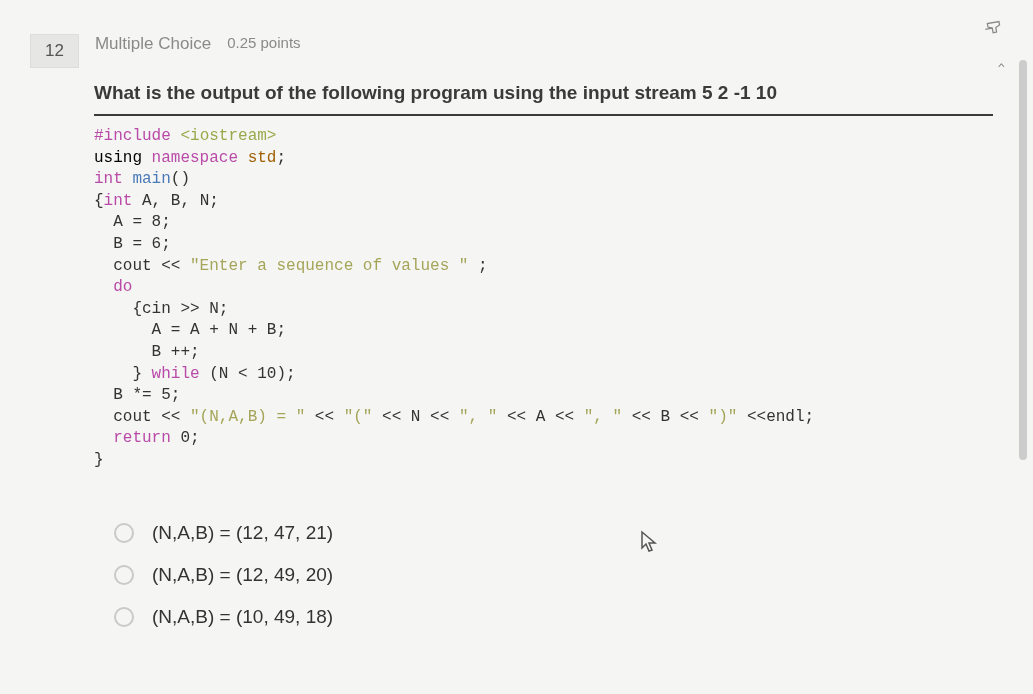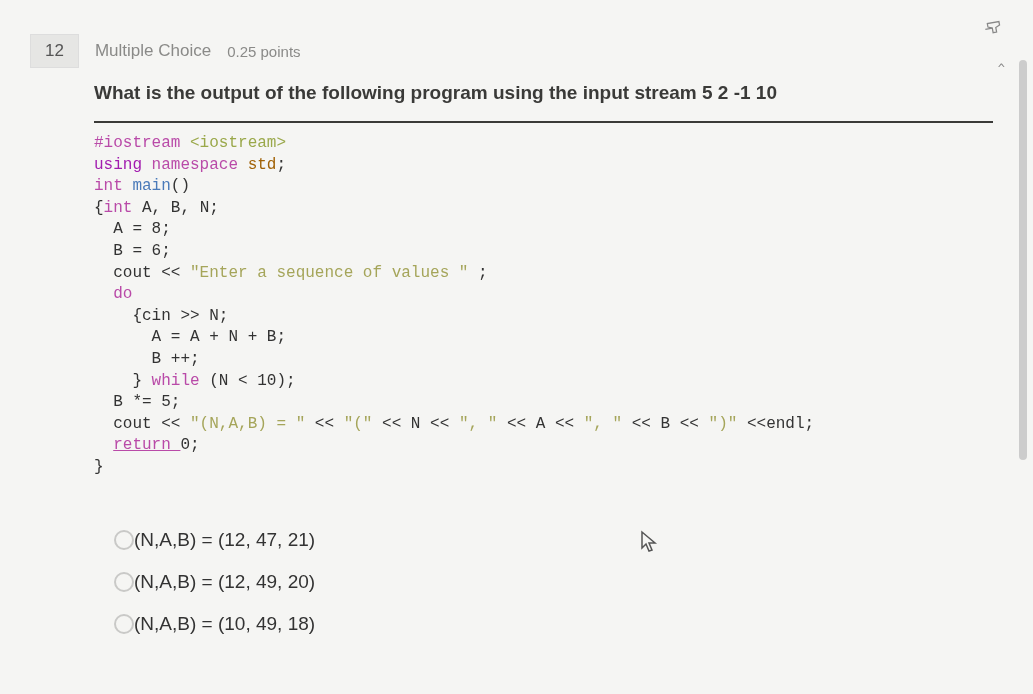--- a/index.html
+++ b/index.html
@@ -26,21 +26,21 @@
   .indicator {
     position: absolute;
     top: 62px;
     right: 28px;
     color: #888;
     font-size: 12px;
     font-family: monospace;
   }
   .header-row {
     display: flex;
-    align-items: center;
+    align-items: flex-start;
     gap: 16px;
     margin-top: 14px;
   }
   .qnum {
     background: #e6e6e4;
     border: 1px solid #ddd;
     padding: 6px 14px;
     font-size: 17px;
     color: #555;
     font-weight: 500;
@@ -55,50 +55,51 @@
   }
   .content {
     margin-left: 64px;
     margin-top: 14px;
   }
   .prompt {
     font-size: 19px;
     font-weight: 700;
     color: #3a3a38;
     border-bottom: 2px solid #3a3a38;
-    padding-bottom: 17px;
+    padding-bottom: 10px;
     display: inline-block;
     width: 100%;
   }
   .code {
     font-family: "Courier New", monospace;
     font-size: 16px;
     line-height: 1.35;
     margin-top: 10px;
     color: #333;
     white-space: pre;
   }
   .kw-include { color: #b94aa8; }
   .kw-iostream { color: #9aa84a; }
-  .kw-using { color: #a21caf; margin-top: 44px; }
+  .kw-using { color: #000000; margin-top: 44px; }
   .kw-namespace { color: #b94aa8; }
   .kw-std { color: #a16207; }
   .kw-int { color: #b94aa8; }
   .kw-main { color: #4a7ab9; }
   .kw-do { color: #b94aa8; }
   .kw-while { color: #b94aa8; }
-  .kw-return { color: #b94aa8; text-decoration: underline; }
+  .kw-return { color: #b94aa8; }
   .str { color: #a5a55a; }
   .choices {
     margin-top: 50px;
     margin-left: 20px;
   }
   .choice {
     display: flex;
     align-items: center;
+    gap: 18px;
     margin-bottom: 20px;
   }
   .radio {
     width: 20px;
     height: 20px;
     border: 2px solid #c9c9c7;
     border-radius: 50%;
     flex-shrink: 0;
   }
   .choice-text {
@@ -147,21 +148,21 @@
 
   <div class="header-row">
     <div class="qnum">12</div>
     <div class="qtype">Multiple Choice</div>
     <div class="qpoints">0.25 points</div>
   </div>
 
   <div class="content">
     <div class="prompt">What is the output of the following program using the input stream 5 2 -1 10</div>
 
-    <div class="code"><span class="kw-include">#iostream </span><span class="kw-iostream">&lt;iostream&gt;</span>
+    <div class="code"><span class="kw-include">#include </span><span class="kw-iostream">&lt;iostream&gt;</span>
 <span class="kw-using">using </span><span class="kw-namespace">namespace </span><span class="kw-std">std</span><span>;</span>
 <span class="kw-int">int </span><span class="kw-main">main</span><span>()</span>
 <span>{</span><span class="kw-int">int </span><span>A, B, N;</span>
 <span>  A = 8;</span>
 <span>  B = 6;</span>
 <span>  cout &lt;&lt; </span><span class="str">"Enter a sequence of values "</span><span> ;</span>
 <span>  </span><span class="kw-do">do</span>
 <span>    {cin &gt;&gt; N;</span>
 <span>      A = A + N + B;</span>
 <span>      B ++;</span>

